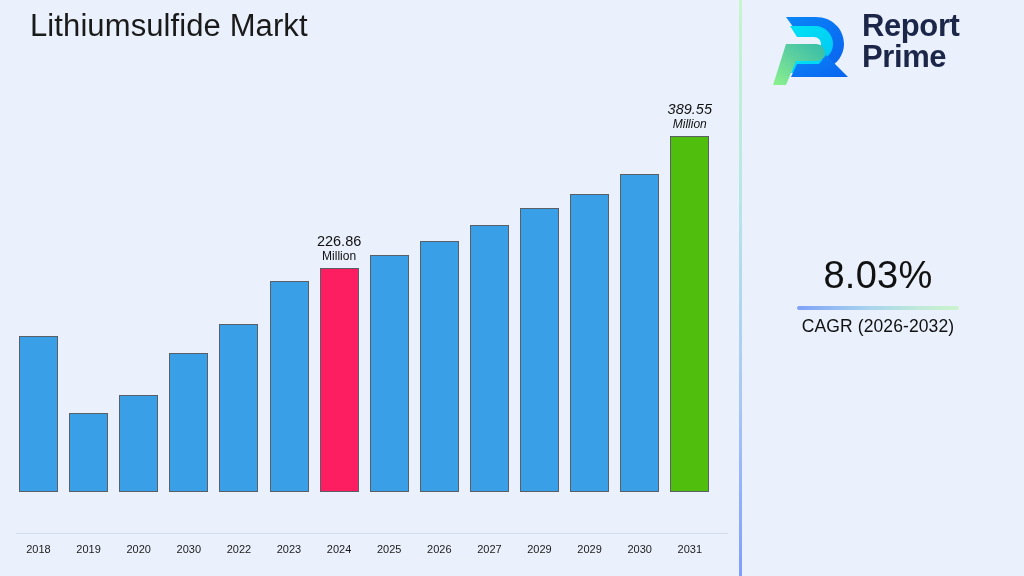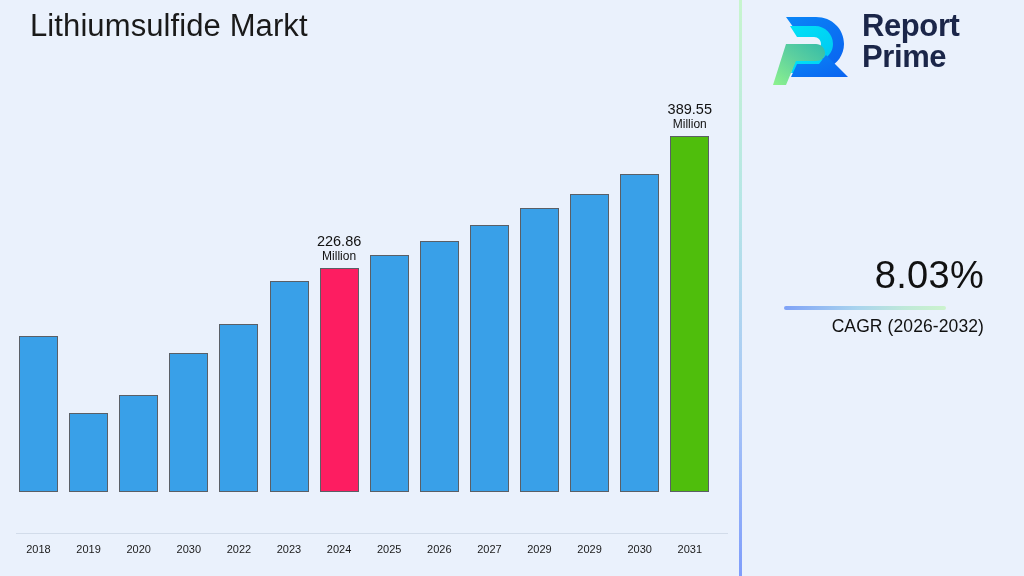--- a/index.html
+++ b/index.html
@@ -144,24 +144,24 @@
     font-size: 31px;
     font-weight: 700;
     color: #1b2649;
     line-height: 0.99;
     letter-spacing: -0.4px;
   }
   #logo-text span { display: block; }
 
   #cagr-block {
     position: absolute;
-    left: 4px;
+    left: 17px;
     top: 255px;
     width: 238px;
-    text-align: right;
+    text-align: center;
   }
   #cagr-value {
     font-size: 38px;
     font-weight: 400;
     color: #111111;
     line-height: 1.1;
     letter-spacing: 0.3px;
   }
   #cagr-rule {
     margin: 9px auto 6px auto;
@@ -223,21 +223,21 @@
           </div>
           <div class="bar-slot" style="left: 520px; height: 284px;">
             <div class="bar" title="2028: 301 Million" style="height: 284px;"></div>
           </div>
           <div class="bar-slot" style="left: 570.1px; height: 298px;">
             <div class="bar" title="2029: 318 Million" style="height: 298px;"></div>
           </div>
           <div class="bar-slot" style="left: 620.2px; height: 318px;">
             <div class="bar" title="2030: 343 Million" style="height: 318px;"></div>
           </div>
-          <div class="bar-slot" style="left: 670.3px; height: 452px;">
+          <div class="bar-slot" style="left: 670.3px; height: 452px; font-style: italic;">
             <div class="bar highlight-green" title="2031: 389.55 Million" style="height: 356px;"></div>
             <div class="bar-label" style="bottom: 361px;">
               <span class="value">389.55</span>
               <span class="unit">Million</span>
             </div>
           </div>
         </div>
       <div id="axis-line"></div>
     </div>
     <div id="ticks-container">

